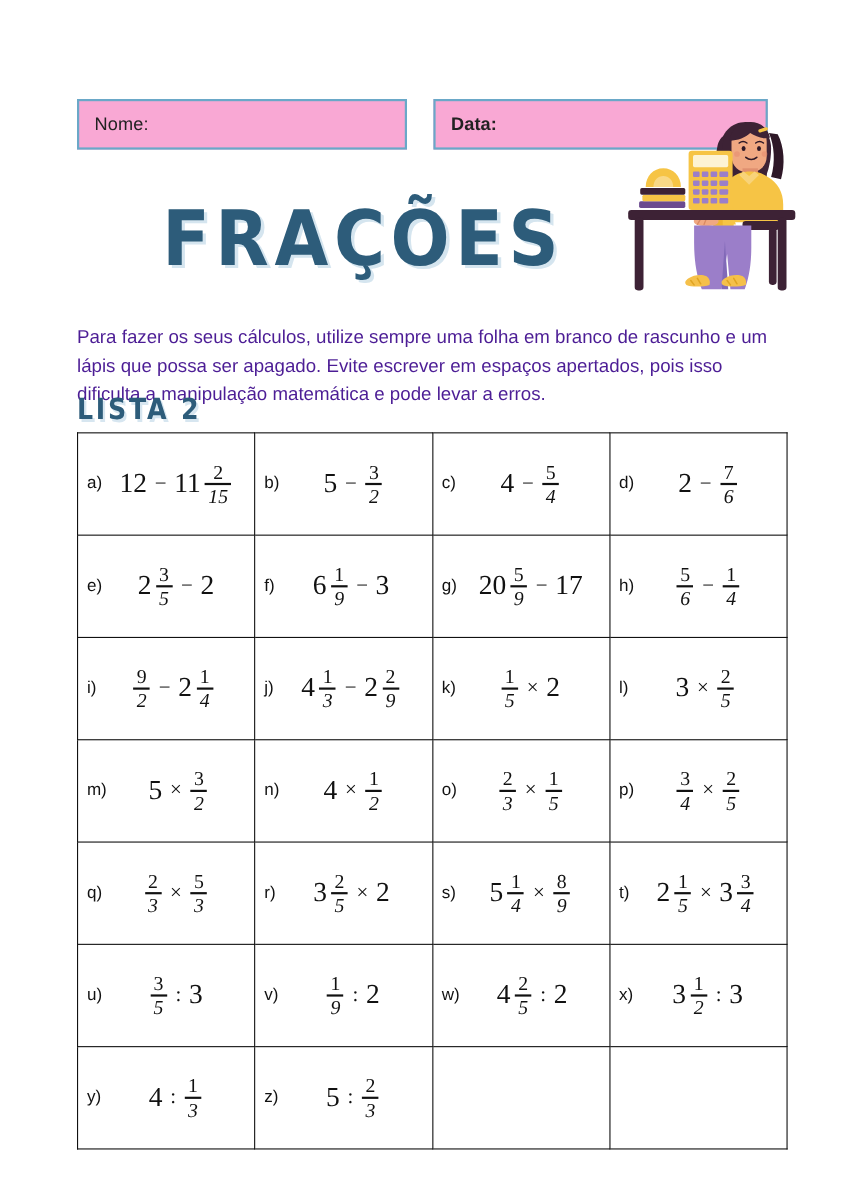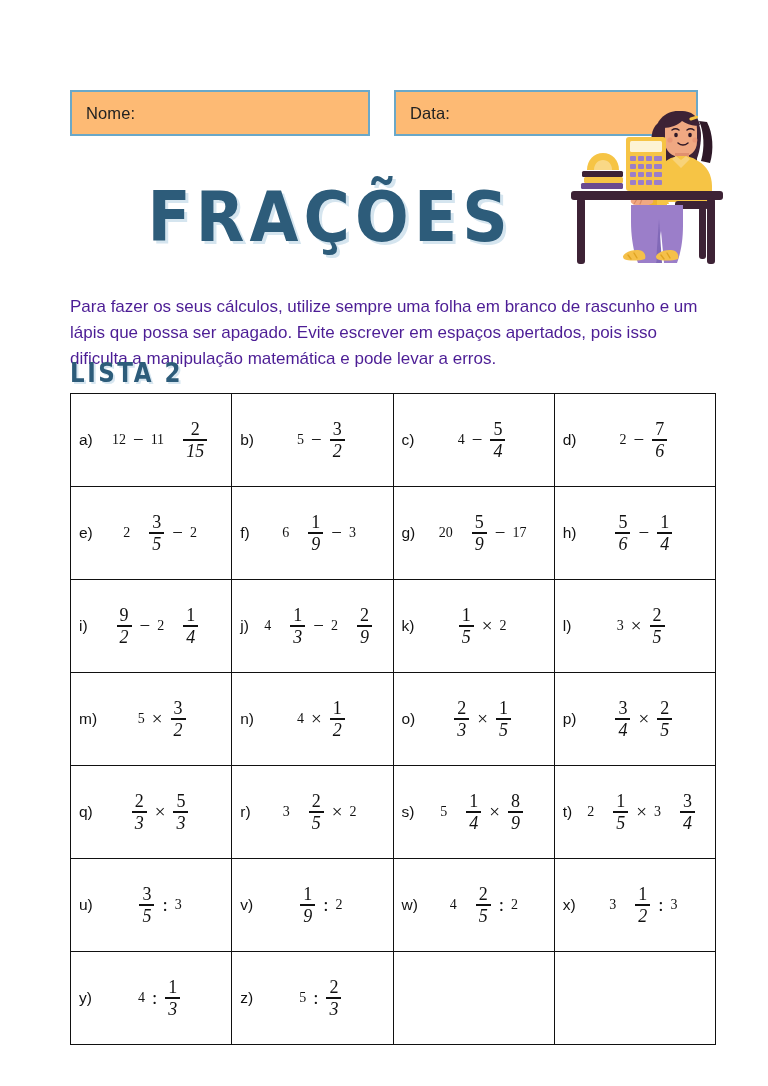--- a/index.html
+++ b/index.html
@@ -21,28 +21,28 @@
     position: absolute;
     top: 90px;
     left: 70px;
     width: 628px;
     display: flex;
     gap: 24px;
   }
   .field-box {
     height: 46px;
     border: 2px solid #6aa8c8;
-    background: #fdba74;
+    background: #f9a8d4;
     box-sizing: border-box;
     display: flex;
     align-items: center;
     padding-left: 14px;
   }
   .field-box.nome { width: 300px; }
-  .field-box.data { width: 304px; }
+  .field-box.data { width: 304px; font-weight: bold; }
   .field-label {
     font-size: 16.5px;
     color: #222222;
     letter-spacing: .1px;
   }
 
   
   .illustration {
     position: absolute;
     left: 571px;
@@ -131,21 +131,21 @@
     font-family: "Liberation Serif", serif;
     font-size: 19px;
     color: #111;
     white-space: nowrap;
     display: flex;
     align-items: center;
     justify-content: center;
     gap: 5px;
   }
   .op { margin: 0 2px; }
-  .whole { font-size: 14px; }
+  .whole { font-size: 25px; }
   
   .frac {
     display: inline-flex;
     flex-direction: column;
     align-items: center;
     vertical-align: middle;
     line-height: 1;
     margin: 0 1px;
   }
   .frac .num {
@@ -160,21 +160,21 @@
     background: #111;
   }
   .frac .den {
     font-size: 18px;
     padding: 1px 3px 0 3px;
     font-style: italic;
   }
   .mixed {
     display: inline-flex;
     align-items: center;
-    gap: 18px;
+    gap: 3px;
   }
 </style>
 </head>
 <body>
 
 <div class="field-row">
   <div class="field-box nome">
     <span class="field-label">Nome:</span>
   </div>
   <div class="field-box data">

